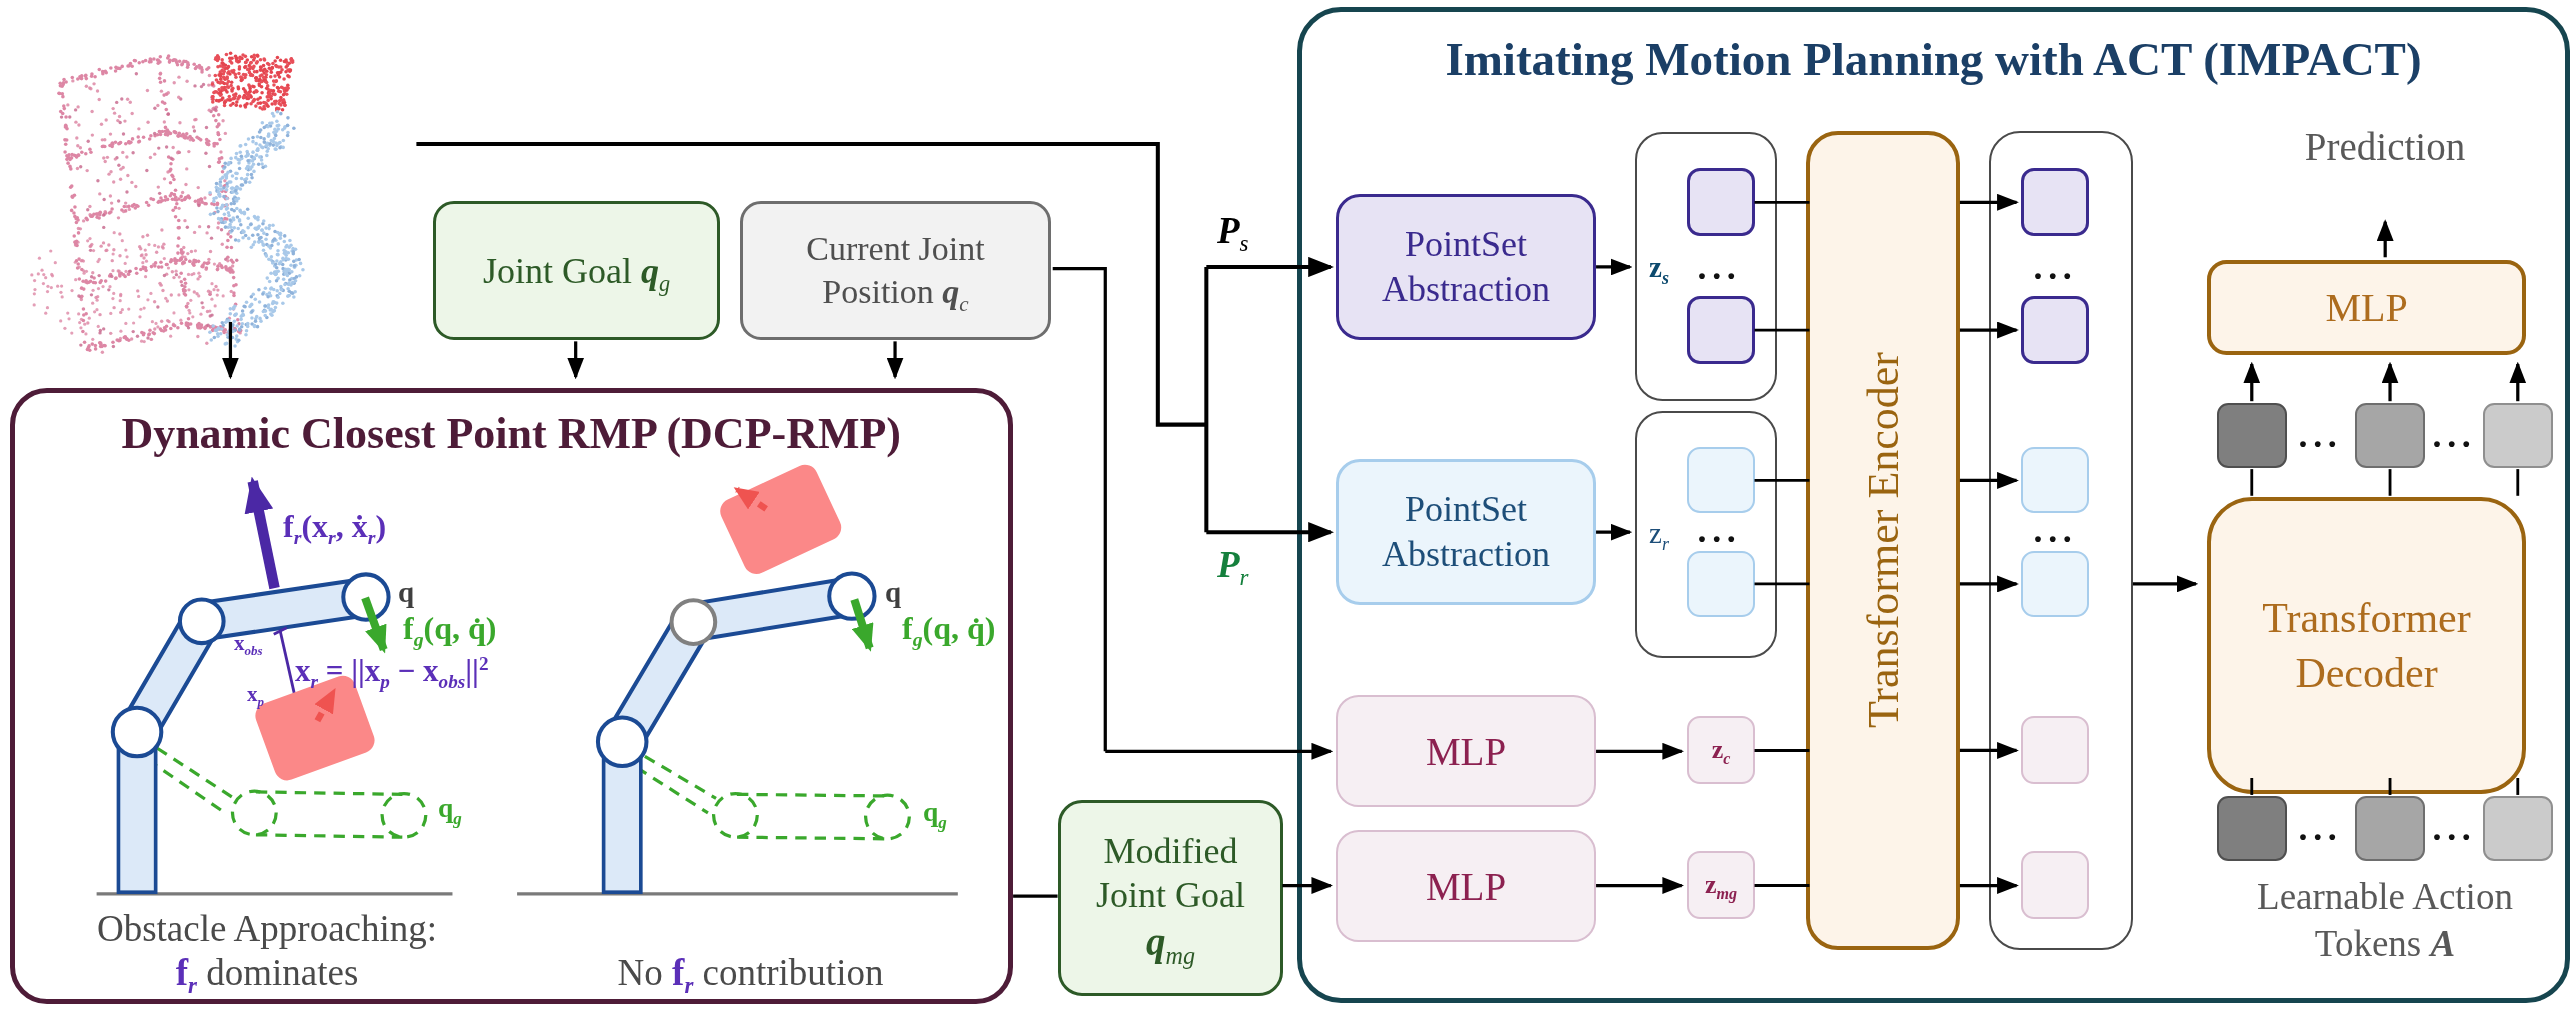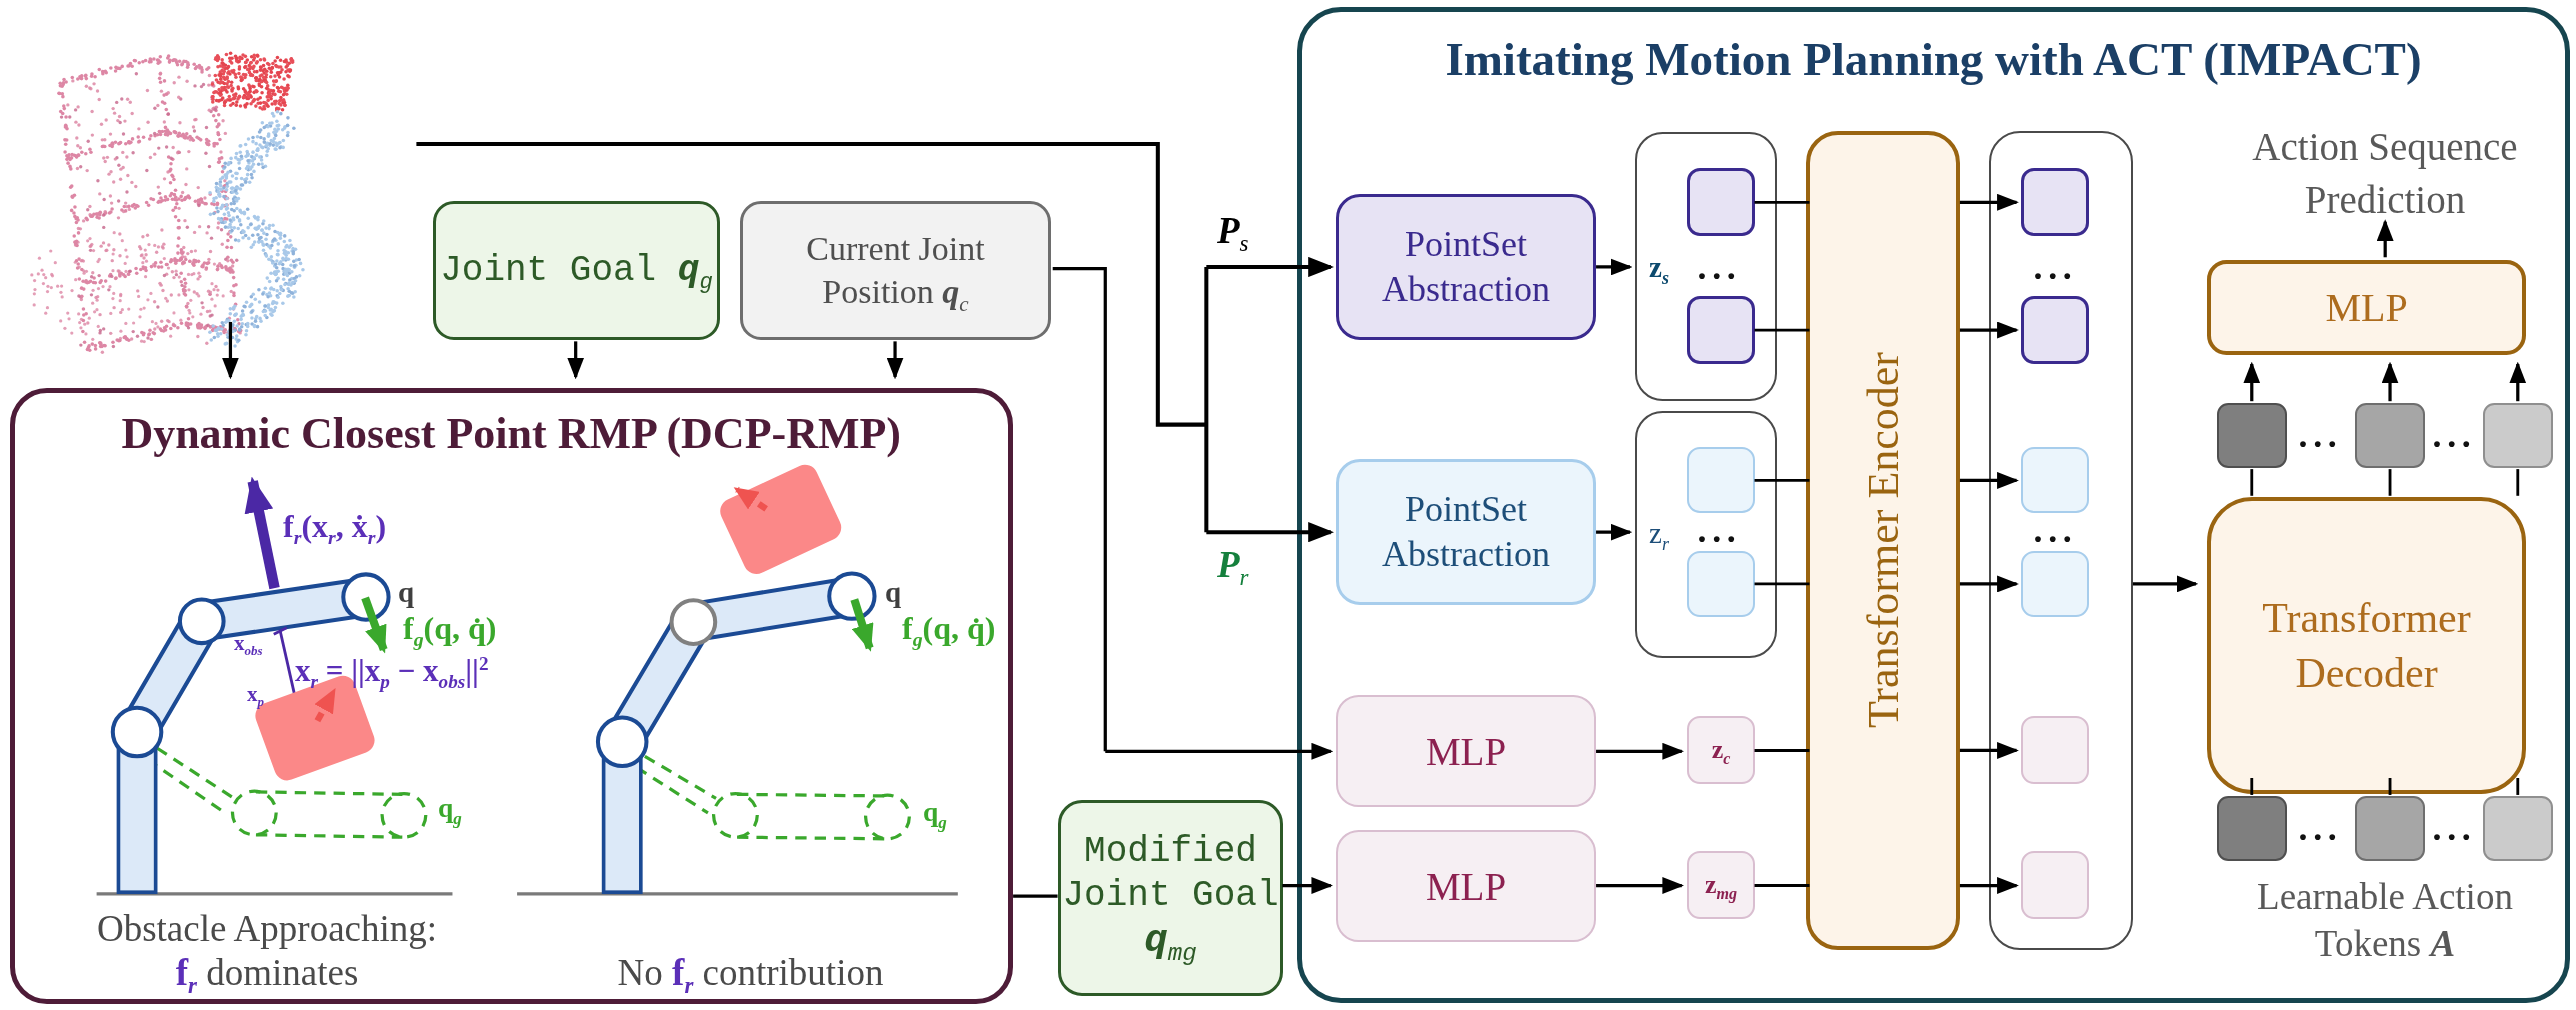--- a/index.html
+++ b/index.html
@@ -11,21 +11,21 @@
   .lbl{position:absolute;white-space:nowrap;}
   sub{font-size:0.62em;font-style:italic;line-height:0;}
   sup{font-size:0.62em;line-height:0;}
   .v{font-weight:bold;font-style:italic;}
   .bv{font-weight:bold;}
   
   .dcp-panel{border:5.7px solid var(--dcp-border);border-radius:37px;}
   .impact-panel{border:5.7px solid var(--impact-border);border-radius:44px;}
   
   .green-box{border:3.2px solid var(--green-border);border-radius:21px;background:var(--green-fill);
-             color:var(--green-text);font-family:Liberation Mono, monospace;}
+             color:var(--green-text);}
   .grey-box{border:3.2px solid var(--gray-border);border-radius:21px;background:var(--gray-fill);
              color:var(--gray-text);}
   .psa-purple{border:3.2px solid var(--purple-border);border-radius:24px;background:var(--purple-fill);
              color:var(--purple-text);}
   .psa-blue{border:3.2px solid var(--blue-border);border-radius:24px;background:var(--blue-fill);
              color:var(--blue-text);}
   .mlp-pink{border:2.4px solid var(--pink-border);border-radius:22.6px;background:var(--pink-fill);
              color:var(--pink-text);}
   .tan-box{border:4px solid var(--tan-border);border-radius:32px;background:var(--tan-fill);}
   .container-col{border:2.8px solid var(--container-border);border-radius:27.5px;background:#fff;}
@@ -2072,21 +2072,20 @@
   <div class="tok tok-purple" style="left:2021px;top:168px;width:68px;height:68px;"></div>
   <div class="dots" style="left:2023px;top:246px;">...</div>
   <div class="tok tok-purple" style="left:2021px;top:296px;width:68px;height:68px;"></div>
   <div class="tok tok-blue" style="left:2021px;top:447px;width:68px;height:66px;"></div>
   <div class="dots" style="left:2023px;top:509px;">...</div>
   <div class="tok tok-blue" style="left:2021px;top:551px;width:68px;height:66px;"></div>
   <div class="tok tok-pink" style="left:2021px;top:716px;width:68px;height:68px;"></div>
   <div class="tok tok-pink" style="left:2021px;top:851px;width:68px;height:68px;"></div>
 
   <div class="lbl" style="left:2215px;top:121px;width:340px;text-align:center;font-size:39px;color:#595959;line-height:1.35;">
-    <div>Action Sequence</div>
       <div>Prediction</div>
   </div>
   <div class="box tan-box" style="left:2207px;top:260px;width:319px;height:95px;border-radius:19.4px;font-size:40px;color:var(--tan-text);">
     <span>MLP</span>
   </div>
 
   <div class="tok tok-g1" style="left:2217px;top:403px;width:70px;height:65px;"></div>
   <div class="dots" style="left:2288px;top:414px;">...</div>
   <div class="tok tok-g2" style="left:2355px;top:403px;width:70px;height:65px;"></div>
   <div class="dots" style="left:2422px;top:414px;">...</div>

